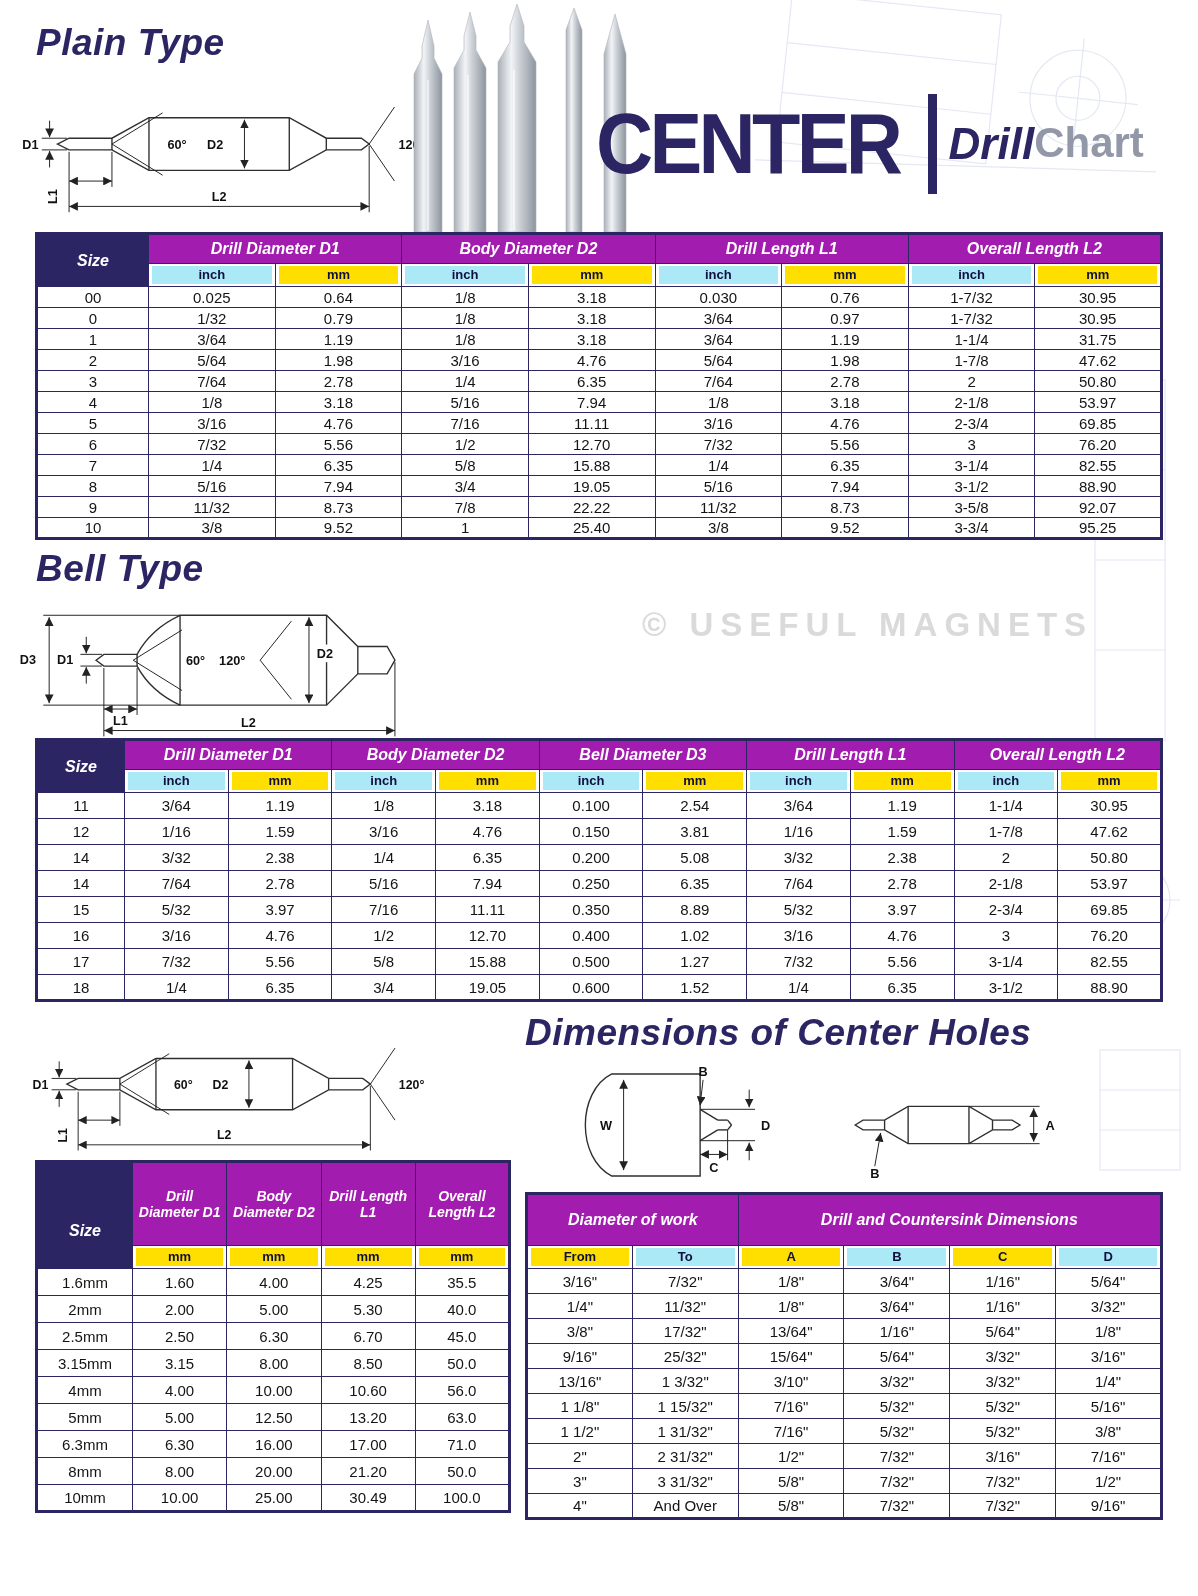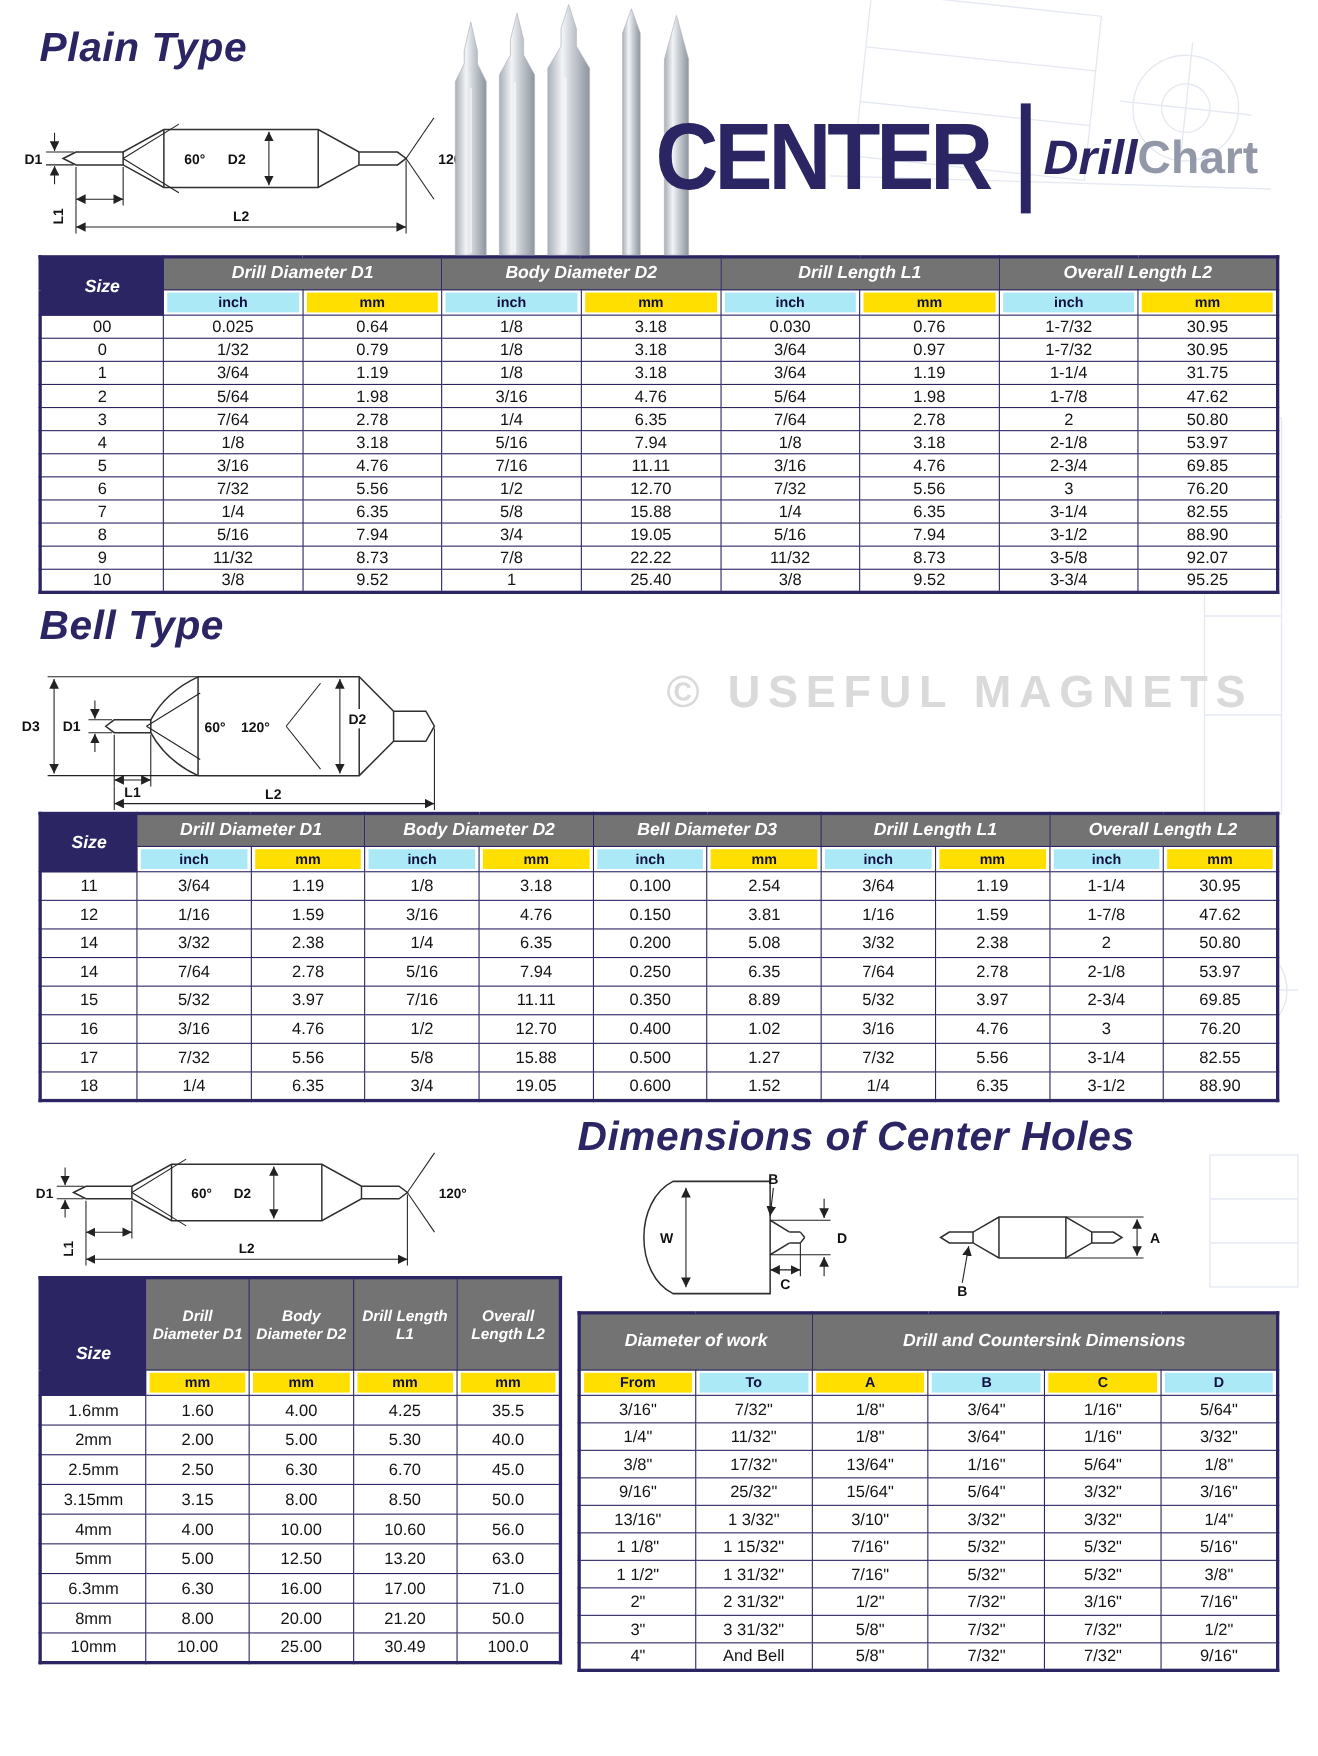--- a/index.html
+++ b/index.html
@@ -18,36 +18,36 @@
   .logo { position:absolute; left:596px; top:94px; display:flex; align-items:center; }
   .logo-main { font-size:86px; font-weight:800; color:#2b2663; letter-spacing:-4px; line-height:.95; transform:scaleX(.92); transform-origin:left center; white-space:nowrap; }
   .logo-bar { width:9px; height:100px; background:#2b2663; margin:0 12px 0 2px; flex:none; }
   .logo-side { display:flex; line-height:1.05; }
   .logo-drill { font-size:44px; font-weight:bold; font-style:italic; color:#2b2663; }
   .logo-chart { font-size:42px; font-weight:600; color:#9298a8; }
 
   
   .data-table { border-collapse:collapse; border:3px solid #2b2663; table-layout:fixed; background:#fff; margin:0 auto; }
   .data-table th, .data-table td { border:1px solid #2b2663; }
-  .data-table .group-th { background:#737373; color:#fff; font-style:italic; font-weight:bold; font-size:16px; text-align:center; }
+  .data-table .group-th { background:#a21caf; color:#fff; font-style:italic; font-weight:bold; font-size:16px; text-align:center; }
   .data-table .size-th { background:#2b2663; color:#fff; font-style:italic; font-weight:bold; font-size:16px; text-align:center; }
   .data-table .unit-th { background:#fff; padding:0; }
   .data-table .chip { margin:2px 3px; font-weight:bold; font-size:13px; color:#101040; text-align:center; line-height:18px; }
   .chip.cyan { background:#ace9f7; }
   .chip.yellow { background:#ffdf00; }
   .data-table td { text-align:center; font-size:15px; color:#141414; padding:0; }
 
   .plain-table { width:1128px; }
   .plain-table .group-th { height:30px; }
   .plain-table td { height:21px; }
 
   .bell-sec { position:relative; height:198px; }
   .bell-sec .sec-title { position:absolute; left:36px; top:8px; }
   .bell-diagram { position:absolute; left:14px; top:44px; }
-  .watermark { position:absolute; left:606px; top:66px; font-size:41px; font-weight:bold; color:#dadada; letter-spacing:7px; white-space:nowrap; }
+  .watermark { position:absolute; left:642px; top:66px; font-size:33px; font-weight:bold; color:#dadada; letter-spacing:7px; white-space:nowrap; }
 
   .bell-table { width:1128px; }
   .bell-table .group-th { height:30px; }
   .bell-table td { height:26px; }
 
   .bottom { display:flex; gap:14px; margin:10px 35px 0; align-items:flex-start; }
   .col-left { width:476px; flex:none; }
   .col-right { flex:1; }
   .metric-diagram { display:block; margin-left:-16px; }
   .holes-diagram { display:block; margin:10px 0 6px 26px; }
@@ -853,21 +853,21 @@
               <tr>
                 <td>3"</td>
                 <td>3 31/32"</td>
                 <td>5/8"</td>
                 <td>7/32"</td>
                 <td>7/32"</td>
                 <td>1/2"</td>
               </tr>
               <tr>
                 <td>4"</td>
-                <td>And Bell</td>
+                <td>And Over</td>
                 <td>5/8"</td>
                 <td>7/32"</td>
                 <td>7/32"</td>
                 <td>9/16"</td>
               </tr>
             </tbody>
           </table>
       </div>
     </div>
 

